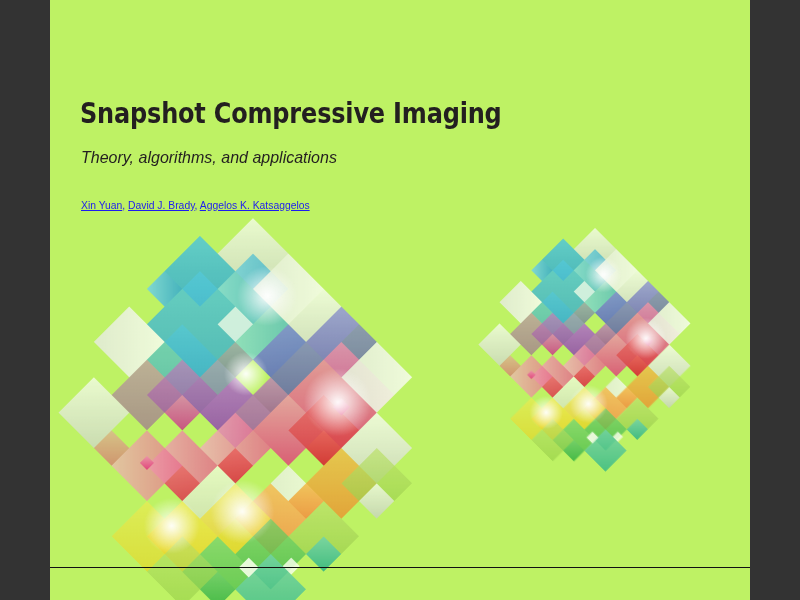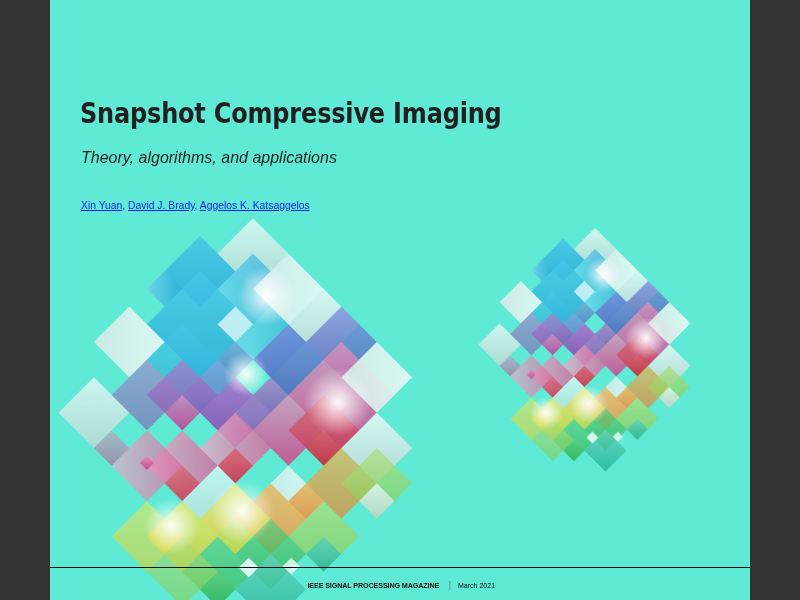--- a/index.html
+++ b/index.html
@@ -31,21 +31,21 @@
   .side-bar.left  { left: 0;  width: 50px; }
   .side-bar.right { left: 750px; width: 50px; }
 
   
   #page {
     position: absolute;
     left: 50px;
     top: 0;
     width: 700px;
     height: 600px;
-    background: #5eead4;
+    background: #bef264;
     overflow: hidden;
   }
 
   
   #title {
     position: absolute;
     left: 30px;
     top: 96px;
     font-family: "DejaVu Sans Condensed", "Liberation Sans Narrow", "Liberation Sans", sans-serif;
     font-size: 29px;
@@ -360,18 +360,15 @@
           <circle cx="90" cy="70" r="30" fill="url(#glow)"></circle>
           <circle cx="215" cy="95" r="34" fill="url(#glow)"></circle>
           <circle cx="225" cy="240" r="32" fill="url(#glow)"></circle>
           <circle cx="185" cy="300" r="28" fill="url(#glow)"></circle>
         </g>
       </svg>
     </div>
 
     <div id="footer-rule"></div>
 
-    <div id="footer">
-      <span class="mag">IEEE SIGNAL PROCESSING MAGAZINE</span><span class="bar">|</span><span class="date">March 2021</span>
-    </div>
 
   </div>
 </div>
 
 </body></html>

